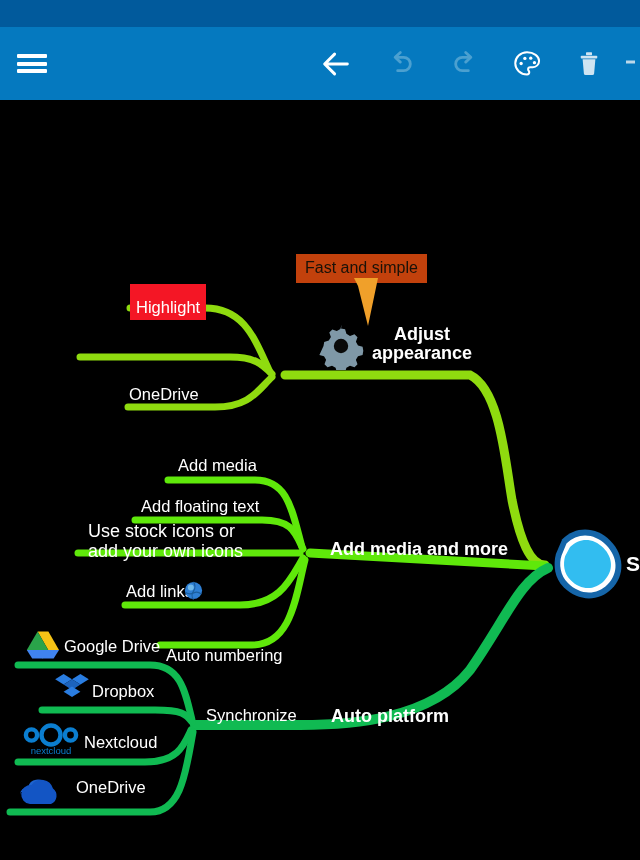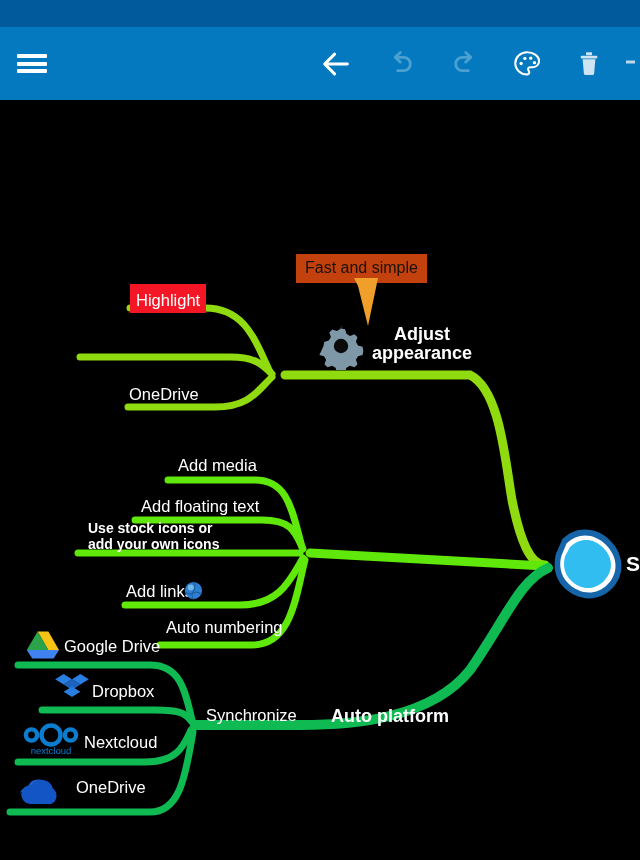--- a/index.html
+++ b/index.html
@@ -46,28 +46,28 @@
 
   
   .lbl {
     position: absolute;
     color: #fff;
     white-space: nowrap;
     line-height: 1.08;
   }
   .lbl.sub   { font-size: 16.5px; font-weight: 400; }
   .lbl.main  { font-size: 18px;   font-weight: 700; }
-  .lbl.two   { font-size: 14px; line-height: 1.12; font-weight: bold; }
+  .lbl.two   { font-size: 18px; line-height: 1.12; }
 
   .hl-chip {
     position: absolute;
     background: #f41625;
     color: #fff;
     font-size: 16.5px;
-    padding: 7px 6px 3px 6px;
+    padding: 14px 6px 3px 6px;
     white-space: nowrap;
   }
 
   
   .callout {
     position: absolute;
     background: #c2410c;
     color: #1a1208;
     font-size: 16px;
     padding: 5px 9px 6px 9px;
@@ -236,22 +236,23 @@
     <div class="lbl sub" style="left:126px; top:483px;">Add links</div>
     <span class="icon-abs" style="left:184px; top:481px;">
       <svg width="19" height="19" viewBox="0 0 19 19">
         <circle cx="9.5" cy="9.5" r="8.6" fill="#2e7fd4"></circle>
         <circle cx="6.8" cy="6.6" r="3" fill="#6fb8ea"></circle>
         <path d="M1.6 11.5 q4 2.4 8 .4 t7.6 1.2" fill="none" stroke="#1b5e9e" stroke-width="1.3"></path>
         <path d="M9.5 .9 q3 4.6 0 9.2 q-3 4.6 0 8.5" fill="none" stroke="#1b5e9e" stroke-width="1.1"></path>
       </svg>
     </span>
 
-    <div class="lbl sub" style="left:166px; top:519px;">Auto numbering</div>
-
+    <div class="lbl sub" style="left:166px; top:547px;">Auto numbering</div>
+
+    <div class="lbl main" style="left:330px; top:440px;">Add media and more</div>
 
     <span class="icon-abs" style="left:26px; top:530px;">
       <svg width="34" height="30" viewBox="0 0 34 30">
         <path d="M11.6 1.5 L22.4 1.5 L33 20 L22.2 20 Z" fill="#f6c316"></path>
         <path d="M11.6 1.5 L22.2 20 L16.8 28.5 L.8 20 Z" fill="#2aa34a"></path>
         <path d="M.8 20 L33 20 L27.6 28.5 L6.2 28.5 Z" fill="#4083ef"></path>
       </svg>
     </span>
     <div class="lbl sub" style="left:64px; top:538px;">Google Drive</div>
 

